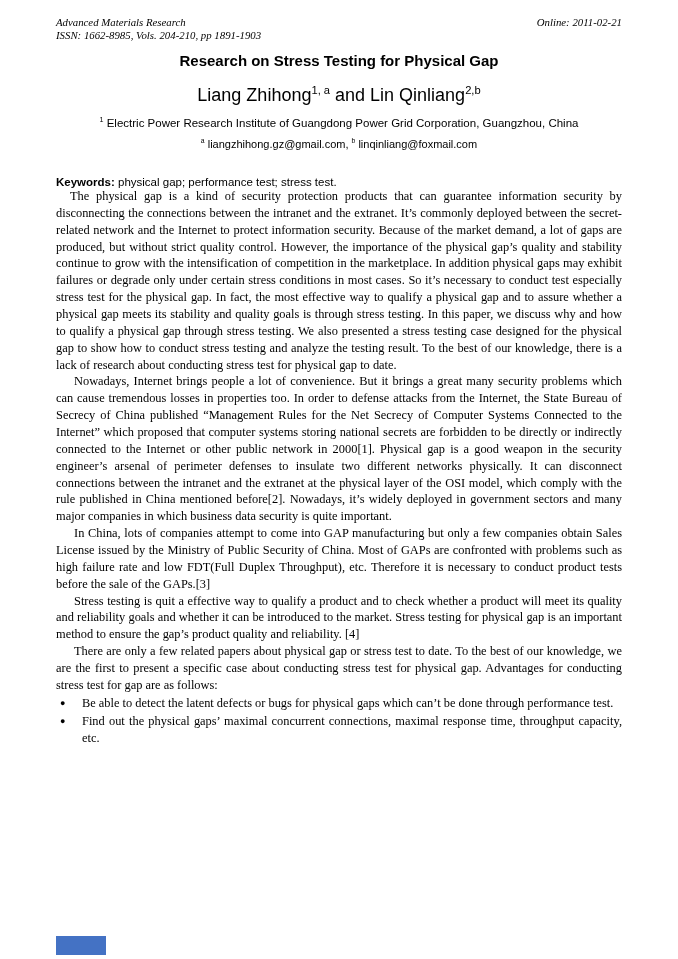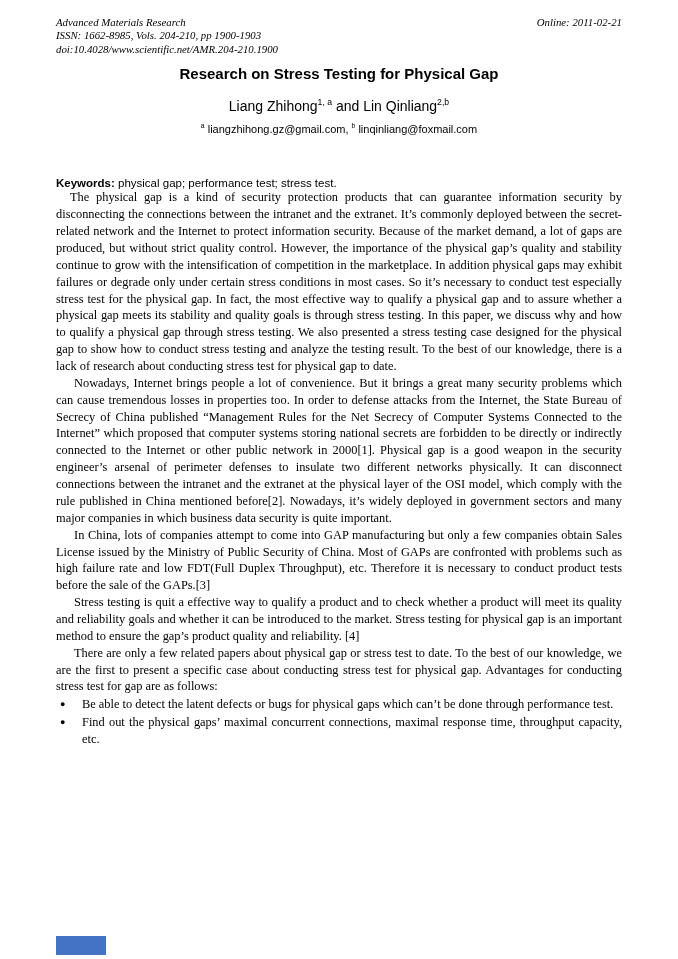--- a/index.html
+++ b/index.html
@@ -30,42 +30,42 @@
   
   .title {
     font-family: "Liberation Sans", sans-serif;
     font-weight: bold;
     font-size: 15px;
     text-align: center;
     margin-top: 9px;
   }
   .authors {
     font-family: "Liberation Sans", sans-serif;
-    font-size: 14px;
+    font-size: 18px;
     text-align: center;
     margin-top: 16px;
   }
   .affil {
     font-family: "Liberation Sans", sans-serif;
     font-size: 11.5px;
     text-align: center;
     margin-top: 11px;
   }
   .emails {
     font-family: "Liberation Sans", sans-serif;
     font-size: 11px;
     text-align: center;
     margin-top: 9px;
   }
   sup { font-size: 0.62em; vertical-align: super; line-height: 0; }
   
   .keywords {
     font-family: "Liberation Sans", sans-serif;
     font-size: 11.5px;
-    margin-top: 42px;
+    margin-top: 26px;
   }
   .keywords .kw-label { font-weight: bold; }
   
   .sec-heading {
     font-weight: bold;
     font-size: 12.8px;
     margin-top: 26px;
     margin-bottom: 2px;
   }
   .body-par {
@@ -106,28 +106,28 @@
 <body>
 
 <div class="page">
   <div class="content">
 
     <div class="jheader">
       <div class="row1">
         <span>Advanced Materials Research</span>
         <span>Online: 2011-02-21</span>
       </div>
-      <div>ISSN: 1662-8985, Vols. 204-210, pp 1900-1903</div>
-      <div>doi:10.4028/www.scientific.net/AMR.204-210.1900</div>
+      <div>ISSN: 1662-8985, Vols. 204-210, pp 1891-1903</div>
     </div>
 
     <div class="title">Research on Stress Testing for Physical Gap</div>
 
     <div class="authors"><span>Liang Zhihong</span><sup>1, a</sup><span> and Lin Qinliang</span><sup>2,b</sup></div>
 
+    <div class="affil"><sup>1</sup><span> Electric Power Research Institute of Guangdong Power Grid Corporation, Guangzhou, China</span></div>
 
 
     <div class="emails"><sup>a</sup><span> liangzhihong.gz@gmail.com, </span><sup>b</sup><span> linqinliang@foxmail.com</span></div>
 
     <div class="keywords"><span class="kw-label">Keywords:</span><span> physical gap; performance test; stress test.</span></div>
 
     <div class="body-par indent">The physical gap is a kind of security protection products that can guarantee information security by disconnecting the connections between the intranet and the extranet. It’s commonly deployed between the secret-related network and the Internet to protect information security. Because of the market demand, a lot of gaps are produced, but without strict quality control. However, the importance of the physical gap’s quality and stability continue to grow with the intensification of competition in the marketplace. In addition physical gaps may exhibit failures or degrade only under certain stress conditions in most cases. So it’s necessary to conduct test especially stress test for the physical gap. In fact, the most effective way to qualify a physical gap and to assure whether a physical gap meets its stability and quality goals is through stress testing. In this paper, we discuss why and how to qualify a physical gap through stress testing. We also presented a stress testing case designed for the physical gap to show how to conduct stress testing and analyze the testing result. To the best of our knowledge, there is a lack of research about conducting stress test for physical gap to date.</div>
 
     <div class="body-par indent2">Nowadays, Internet brings people a lot of convenience. But it brings a great many security problems which can cause tremendous losses in properties too. In order to defense attacks from the Internet, the State Bureau of Secrecy of China published “Management Rules for the Net Secrecy of Computer Systems Connected to the Internet” which proposed that computer systems storing national secrets are forbidden to be directly or indirectly connected to the Internet or other public network in 2000[1]. Physical gap is a good weapon in the security engineer’s arsenal of perimeter defenses to insulate two different networks physically. It can disconnect connections between the intranet and the extranet at the physical layer of the OSI model, which comply with the rule published in China mentioned before[2]. Nowadays, it’s widely deployed in government sectors and many major companies in which business data security is quite important.</div>
     <div class="body-par indent2">In China, lots of companies attempt to come into GAP manufacturing but only a few companies obtain Sales License issued by the Ministry of Public Security of China. Most of GAPs are confronted with problems such as high failure rate and low FDT(Full Duplex Throughput), etc. Therefore it is necessary to conduct product tests before the sale of the GAPs.[3]</div>

